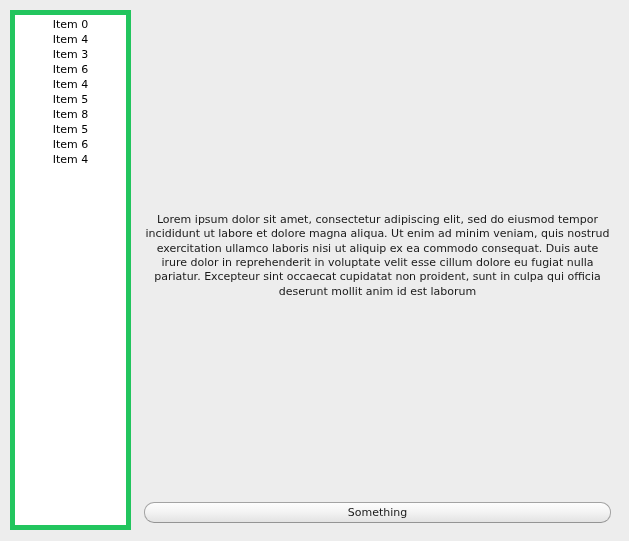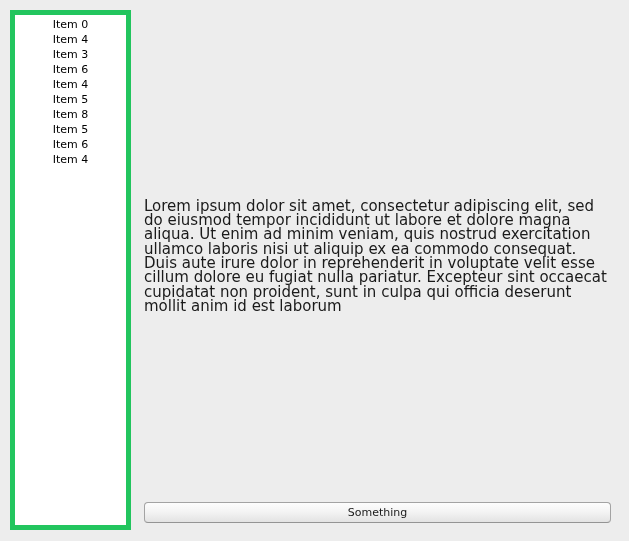--- a/index.html
+++ b/index.html
@@ -43,37 +43,38 @@
   .right-col {
     position: absolute;
     left: 144px;
     top: 10px;
     width: 467px;
     height: 492px;
     display: flex;
     align-items: center;
   }
   .paragraph {
-    font-size: 15px;
+    font-size: 11px;
     line-height: 14.3px;
     color: #1a1a1a;
     width: 100%;
+    text-align: center;
   }
 
   
   .push-button {
     position: absolute;
     left: 144px;
     top: 502px;
     width: 467px;
     height: 21px;
     box-sizing: border-box;
     border: 1px solid #a3a3a3;
     border-bottom-color: #949494;
-    border-radius: 4px;
+    border-radius: 10px;
     background: linear-gradient(to bottom, #fdfdfd 0%, #f4f4f4 45%, #e3e3e3 100%);
     font-family: "DejaVu Sans", "Liberation Sans", sans-serif;
     font-size: 11px;
     color: #1a1a1a;
     text-align: center;
     line-height: 19px;
     cursor: default;
     padding: 0;
   }
 </style>

